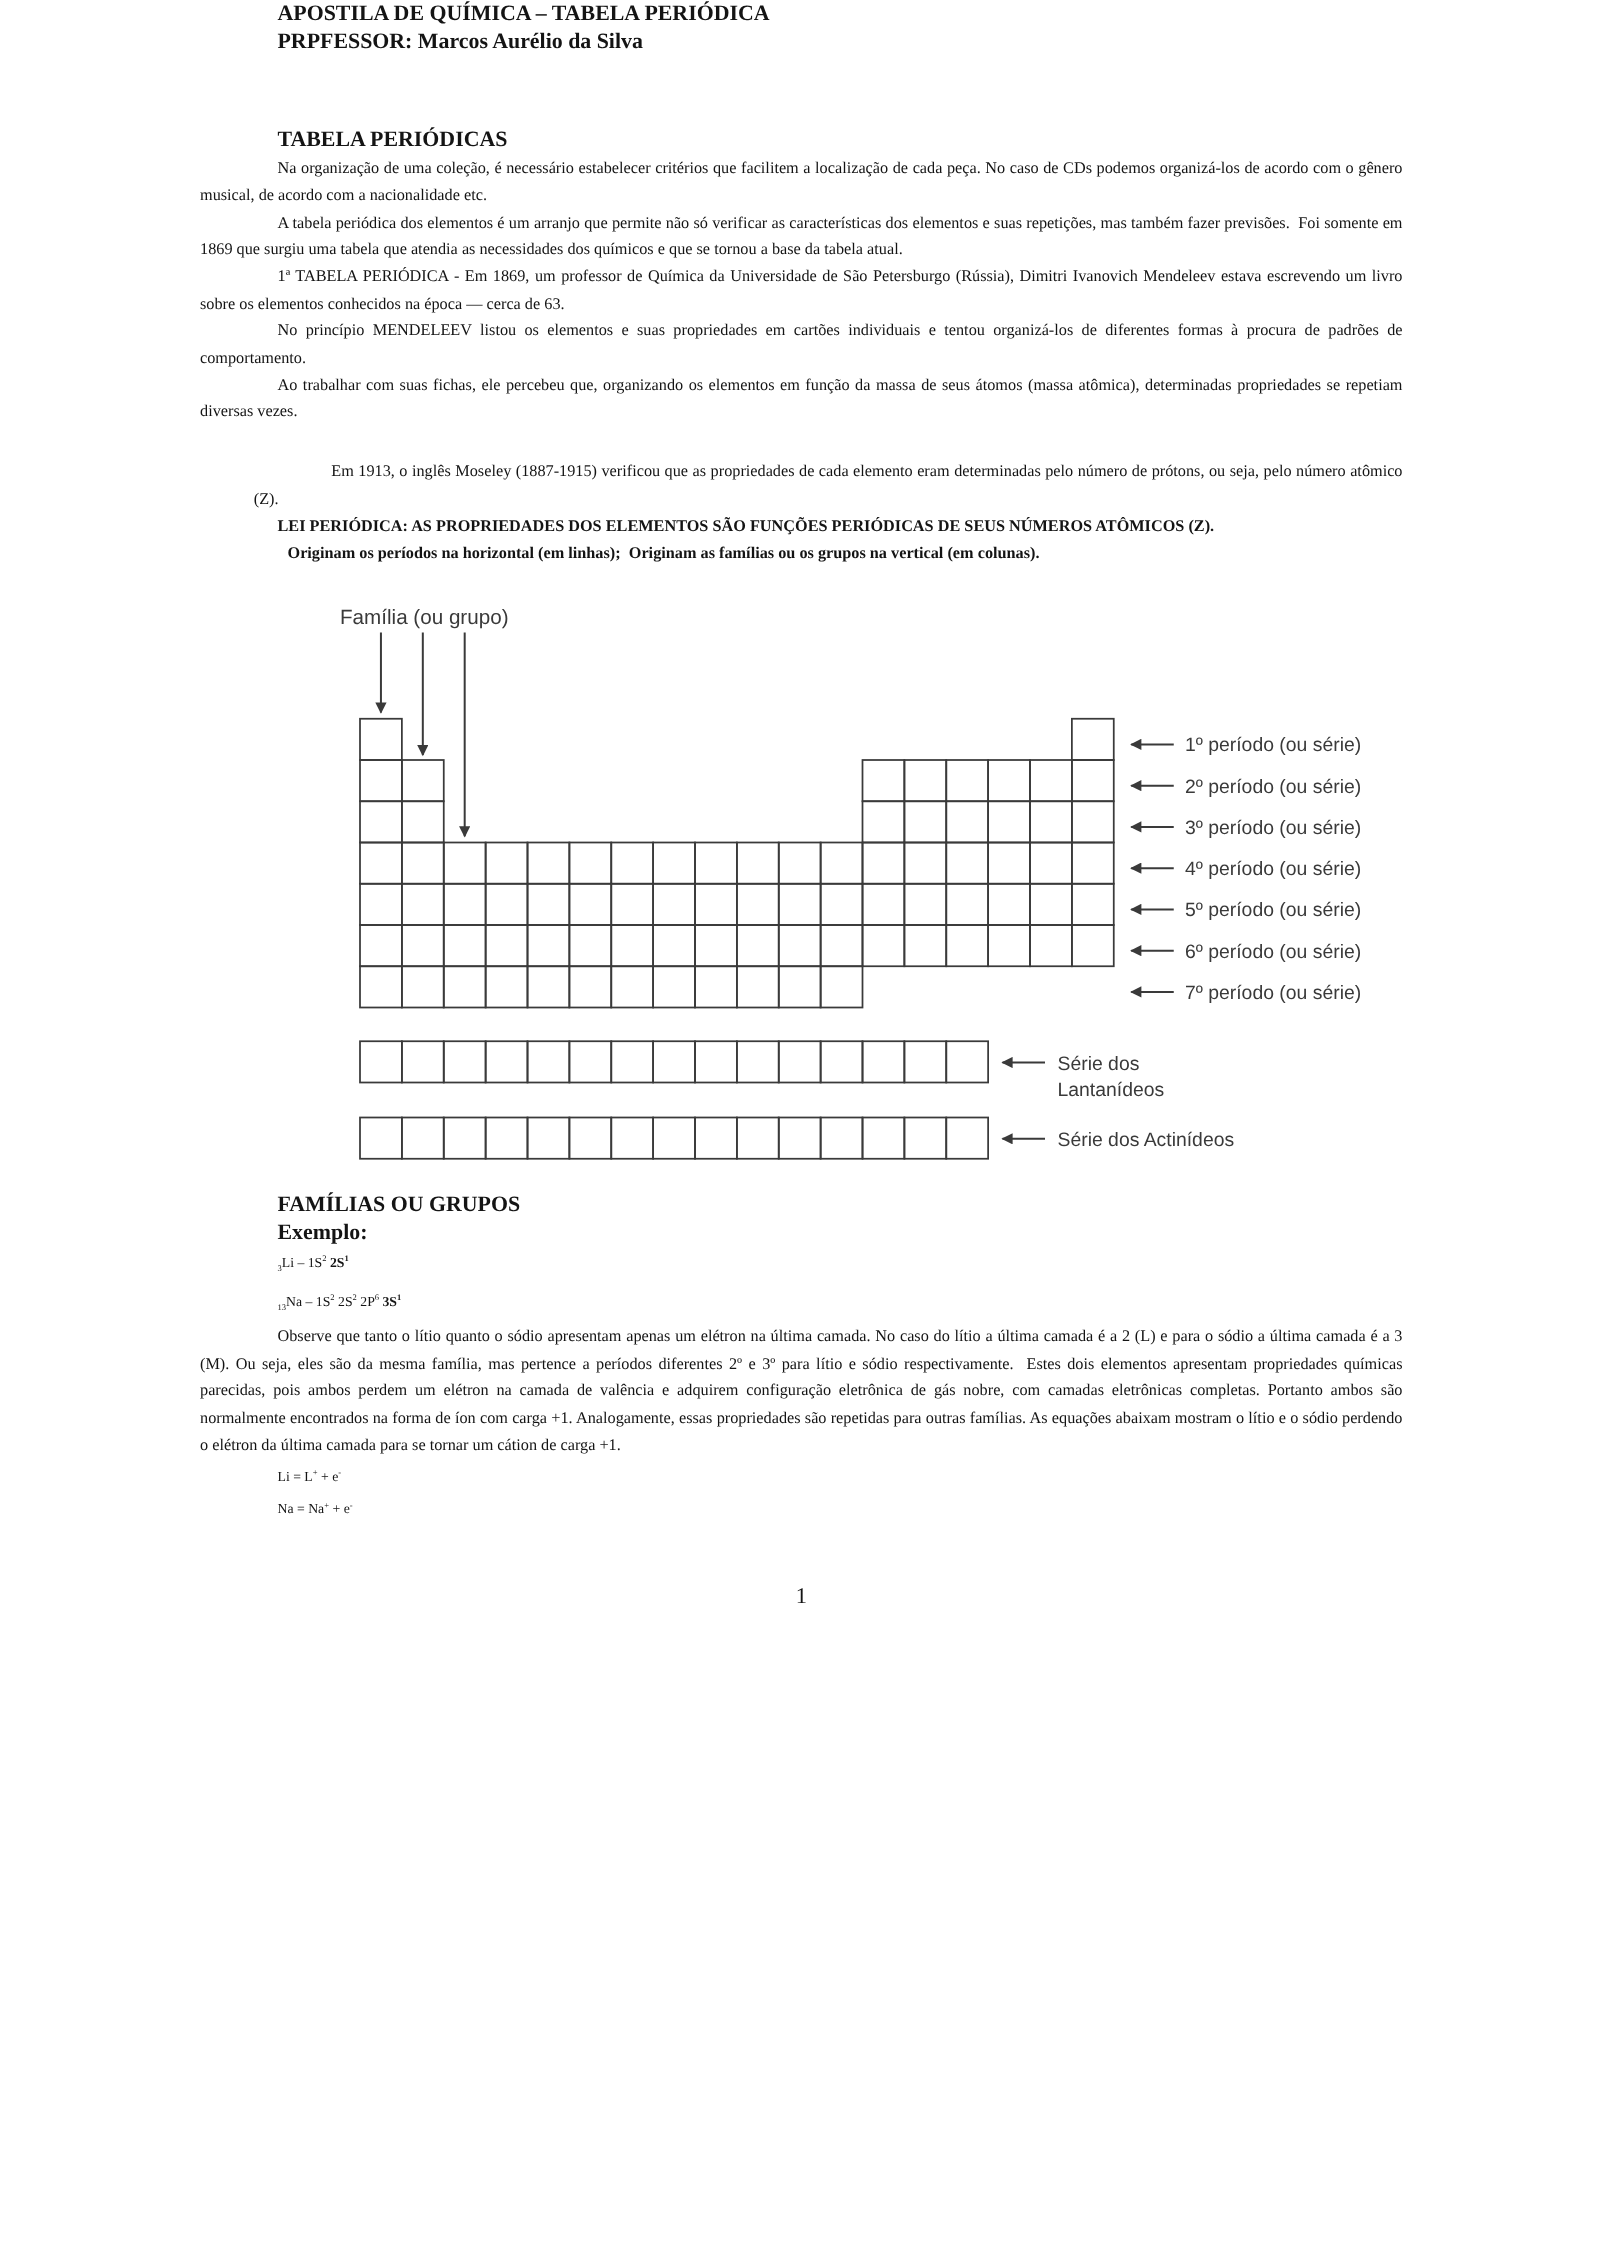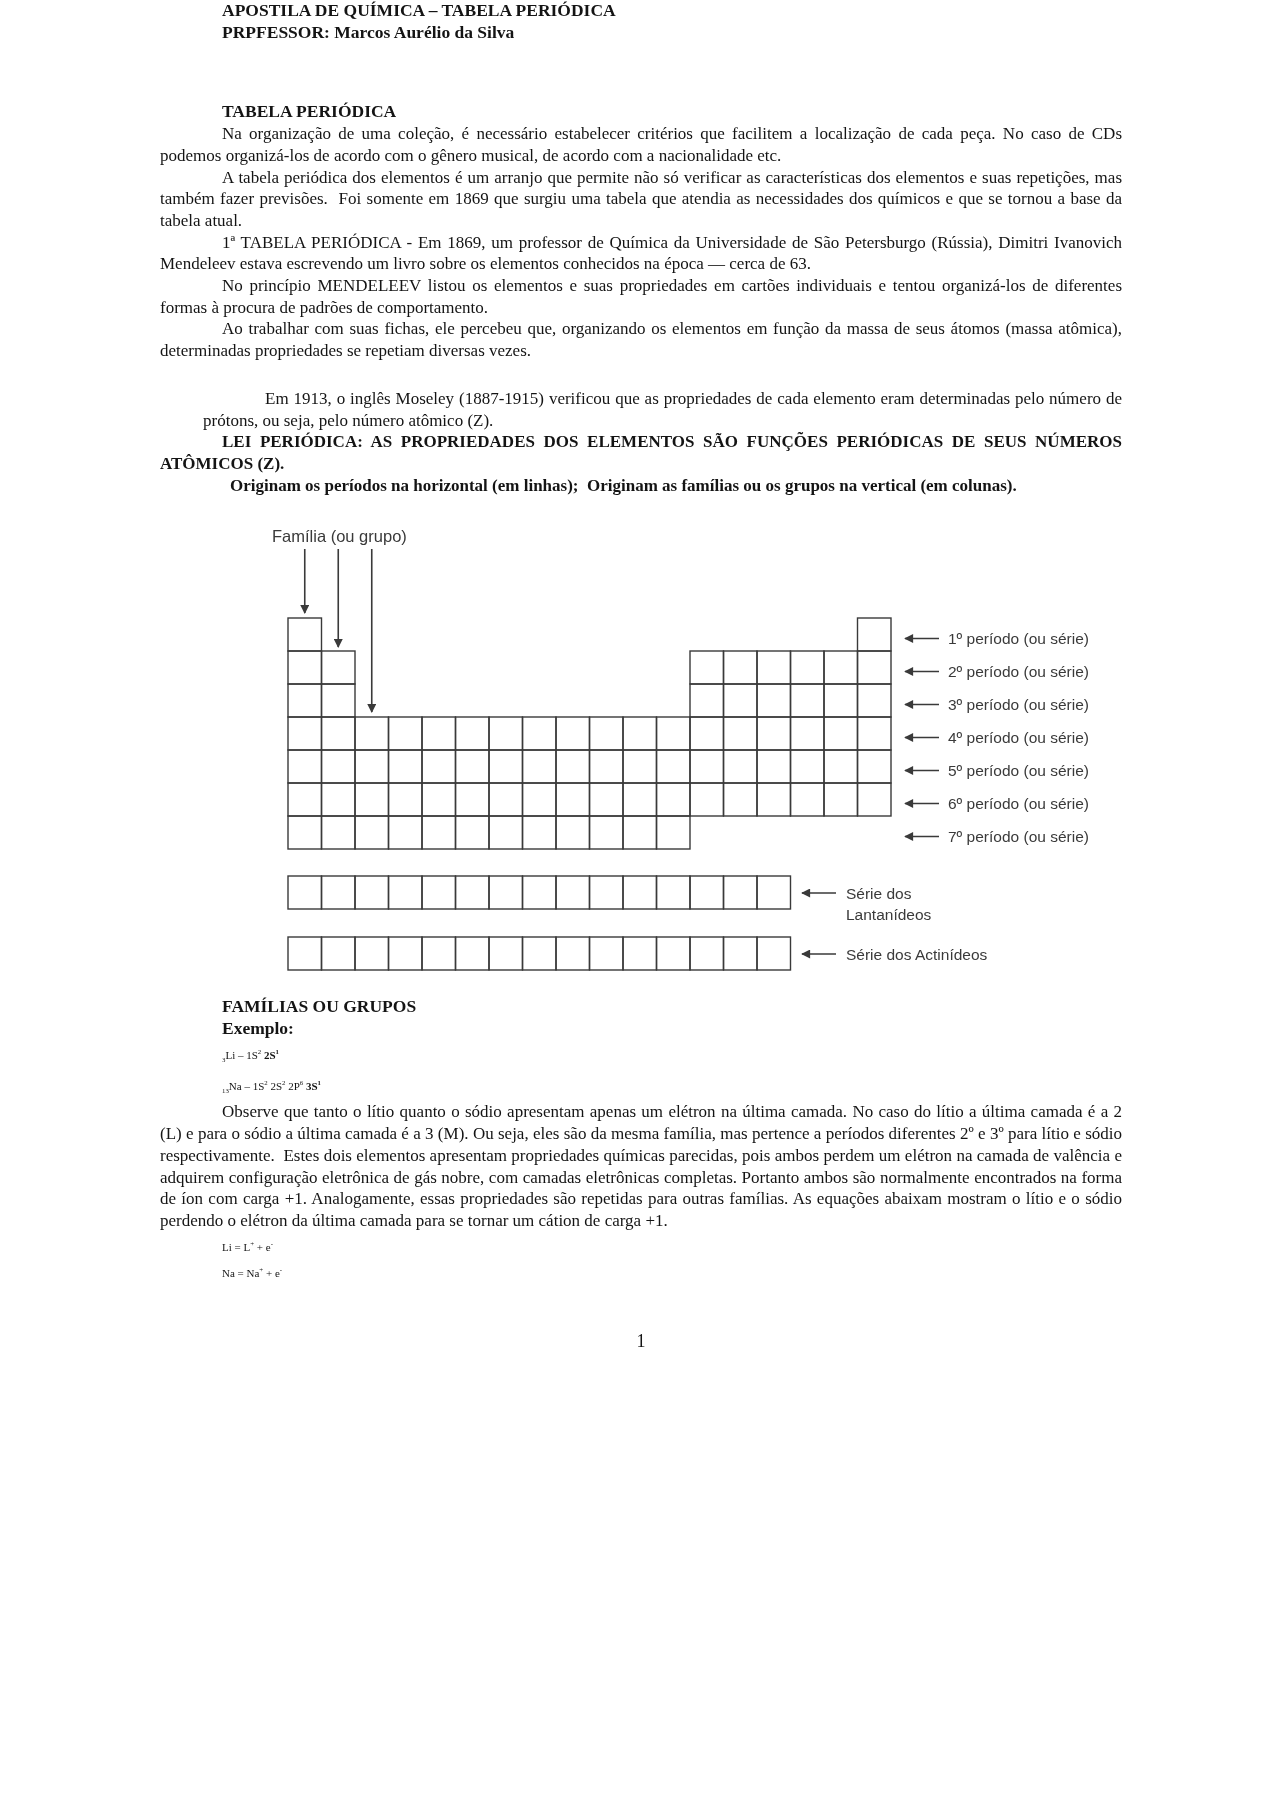--- a/index.html
+++ b/index.html
@@ -2,42 +2,42 @@
 <html><head>
 <meta charset="utf-8">
 <style>
   html,body{margin:0;padding:0;background:#ffffff;}
   .page{position:relative;width:1280px;height:1370px;background:#ffffff;overflow:hidden;
         font-family:"Liberation Serif","DejaVu Serif",serif;color:#141414;}
   .content{position:absolute;left:160px;top:0;width:962px;}
   .hline{margin:0;font-size:17.5px;line-height:21.7px;font-weight:bold;margin-left:62px;}
   .h1gap{margin-top:58px;}
   .h2gap{margin-top:16px;}
-  .para{margin:0;font-size:17px;line-height:21.7px;text-align:justify;text-indent:62px;}
+  .para{margin:0;font-size:13px;line-height:21.7px;text-align:justify;text-indent:62px;}
   .b{font-weight:bold;}
   .gap-top{margin-top:26px;margin-left:43px;}
   .indent2{text-indent:70px;}
   .formula{margin:0 0 0 62px;font-size:11px;line-height:23px;}
   .formula .tsub{font-size:0.62em;vertical-align:sub;}
   .formula .tsup{font-size:0.62em;vertical-align:super;}
   .formula .tb{font-weight:bold;}
   svg.diagram{display:block;margin-top:26px;}
   .dlabel{font-family:"Liberation Sans","DejaVu Sans",sans-serif;}
   .pagenum{margin:46px 0 0 0;font-size:18px;text-align:center;}
 </style>
 </head>
 <body>
 
 <div class="page">
   <div class="content">
 
     <p class="hline">APOSTILA DE QUÍMICA – TABELA PERIÓDICA</p>
     <p class="hline">PRPFESSOR: Marcos Aurélio da Silva</p>
 
-    <p class="hline h1gap">TABELA PERIÓDICA</p>
+    <p class="hline h1gap">TABELA PERIÓDICAS</p>
     <p class="para">Na organização de uma coleção, é necessário estabelecer critérios que facilitem a localização de cada peça. No caso de CDs podemos organizá-los de acordo com o gênero musical, de acordo com a nacionalidade etc.</p>
     <p class="para">A tabela periódica dos elementos é um arranjo que permite não só verificar as características dos elementos e suas repetições, mas também fazer previsões.&nbsp; Foi somente em 1869 que surgiu uma tabela que atendia as necessidades dos químicos e que se tornou a base da tabela atual.</p>
     <p class="para">1ª TABELA PERIÓDICA - Em 1869, um professor de Química da Universidade de São Petersburgo (Rússia), Dimitri Ivanovich Mendeleev estava escrevendo um livro sobre os elementos conhecidos na época — cerca de 63.</p>
     <p class="para">No princípio MENDELEEV listou os elementos e suas propriedades em cartões individuais e tentou organizá-los de diferentes formas à procura de padrões de comportamento.</p>
     <p class="para">Ao trabalhar com suas fichas, ele percebeu que, organizando os elementos em função da massa de seus átomos (massa atômica), determinadas propriedades se repetiam diversas vezes.</p>
 
     <p class="para gap-top">Em 1913, o inglês Moseley (1887-1915) verificou que as propriedades de cada elemento eram determinadas pelo número de prótons, ou seja, pelo número atômico (Z).</p>
     <p class="para b">LEI PERIÓDICA: AS PROPRIEDADES DOS ELEMENTOS SÃO FUNÇÕES PERIÓDICAS DE SEUS NÚMEROS ATÔMICOS (Z).</p>
     <p class="para b indent2">Originam os períodos na horizontal (em linhas);&nbsp; Originam as famílias ou os grupos na vertical (em colunas).</p>
 

